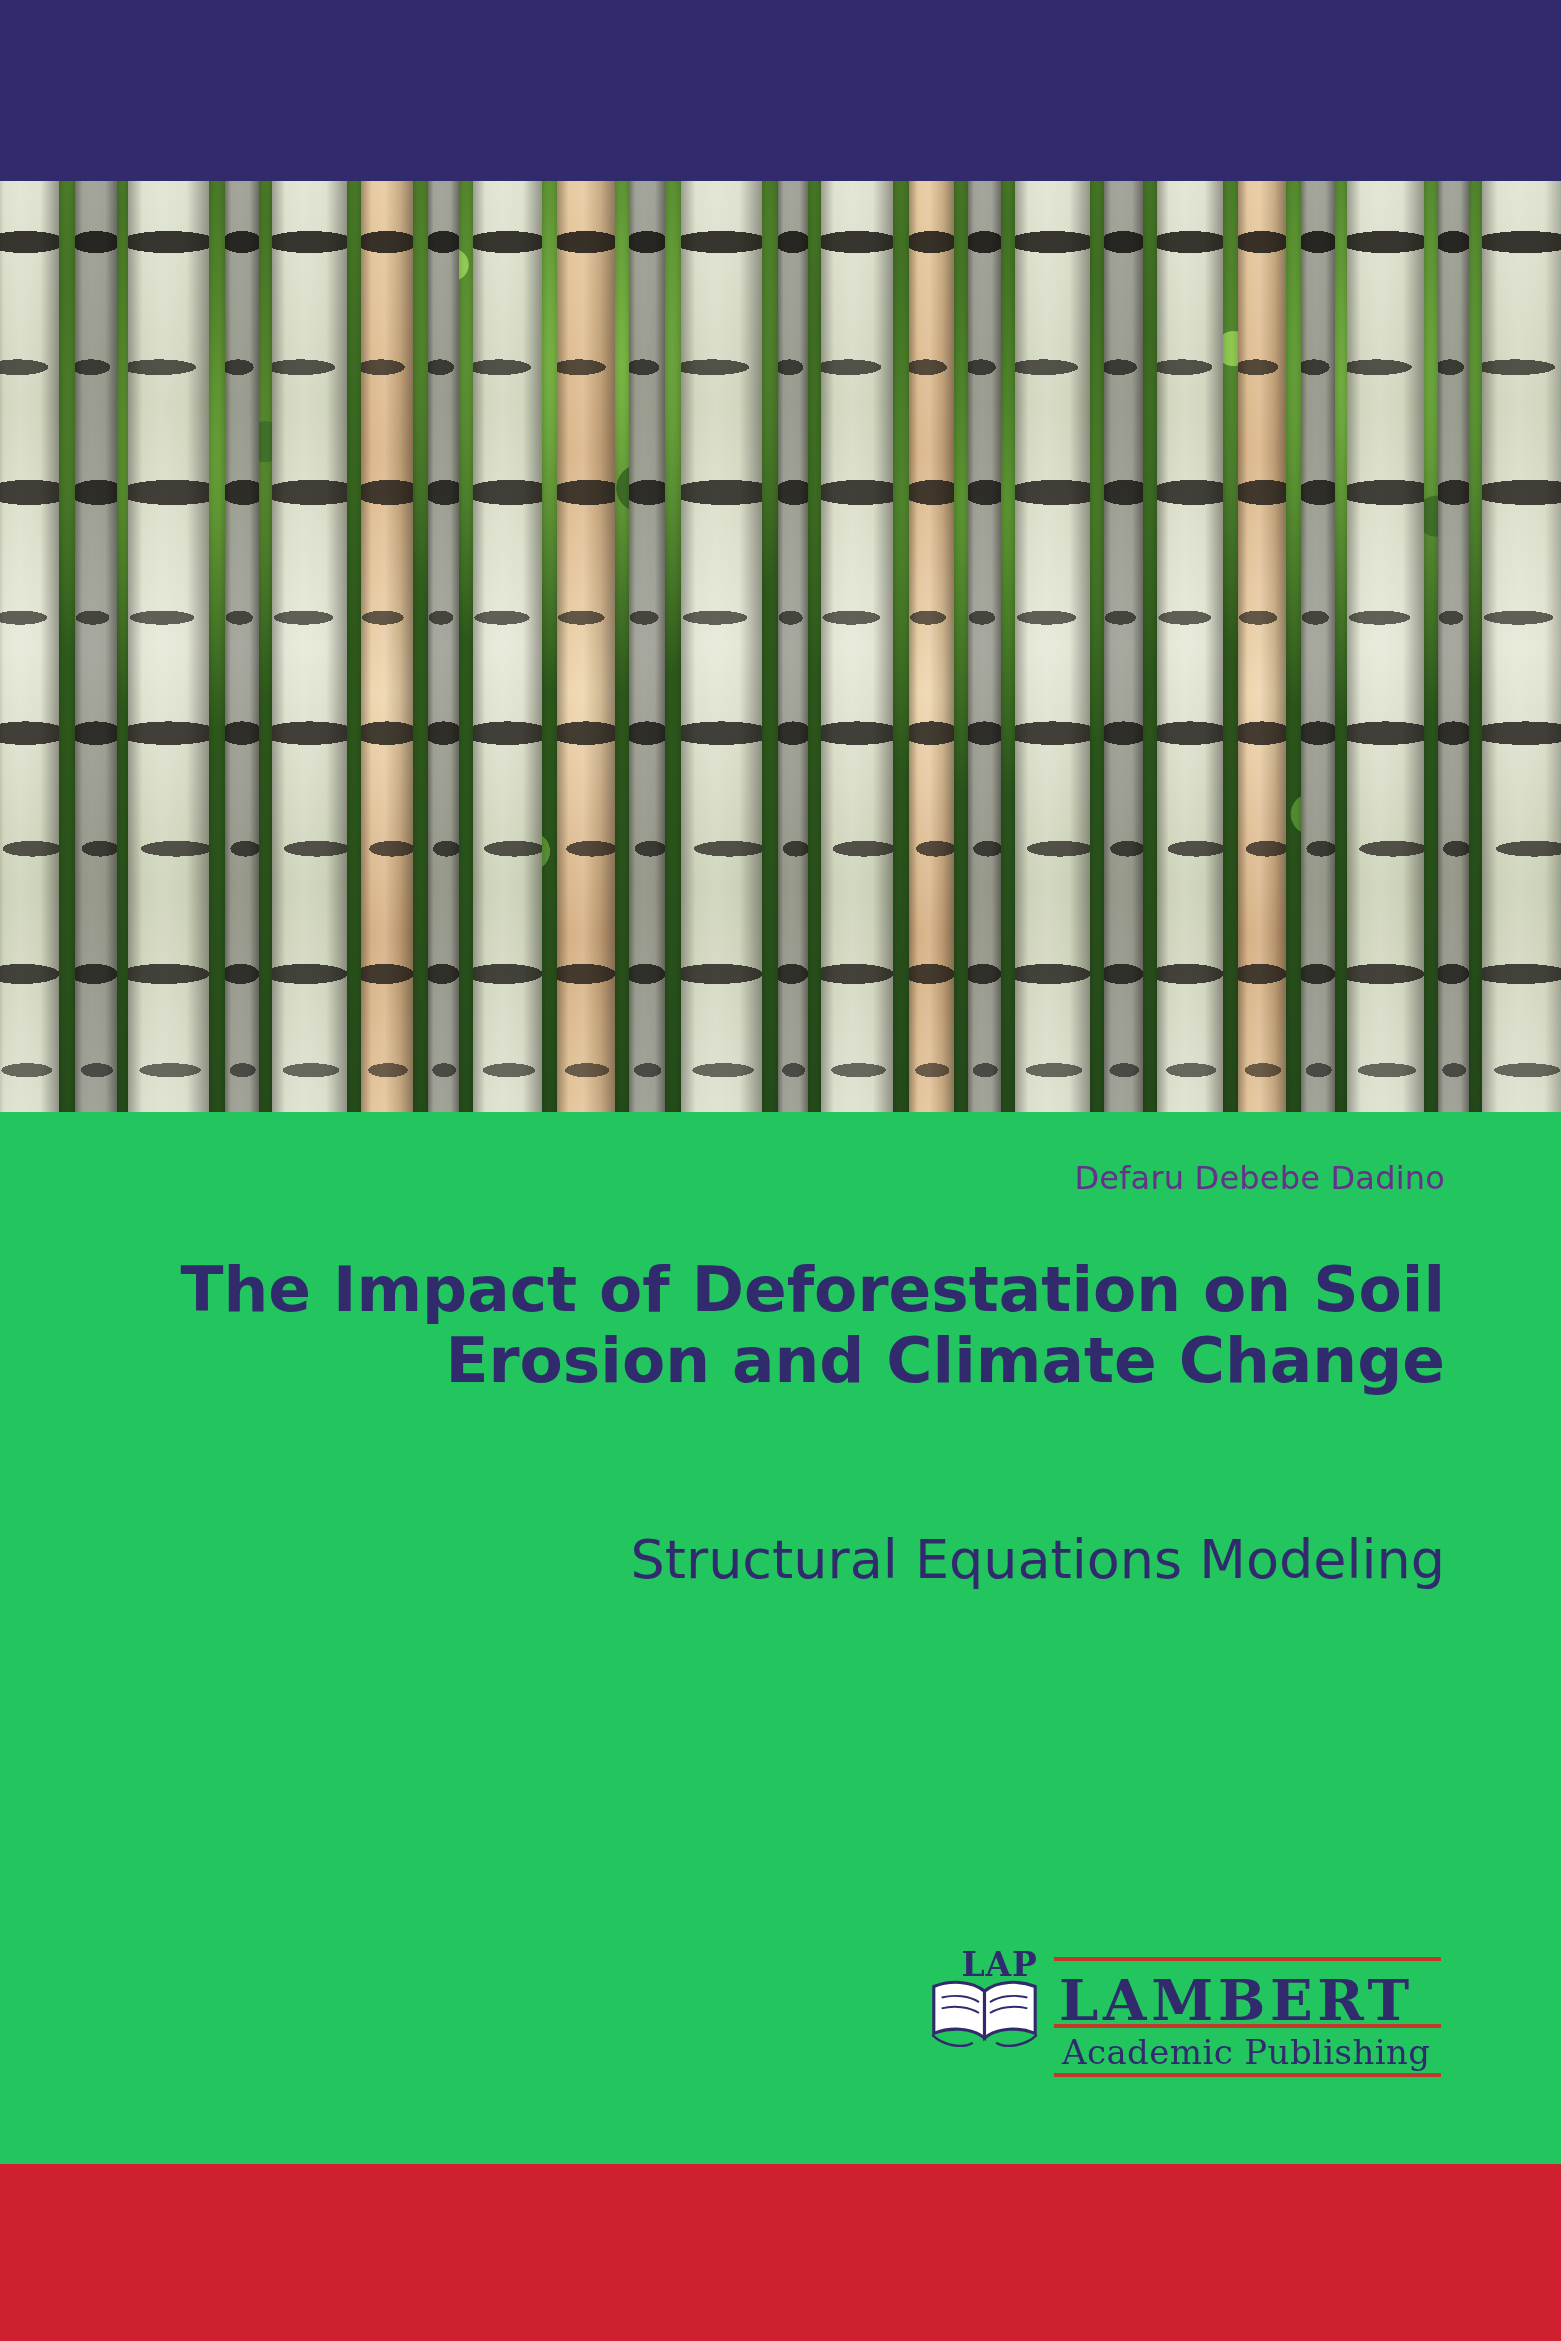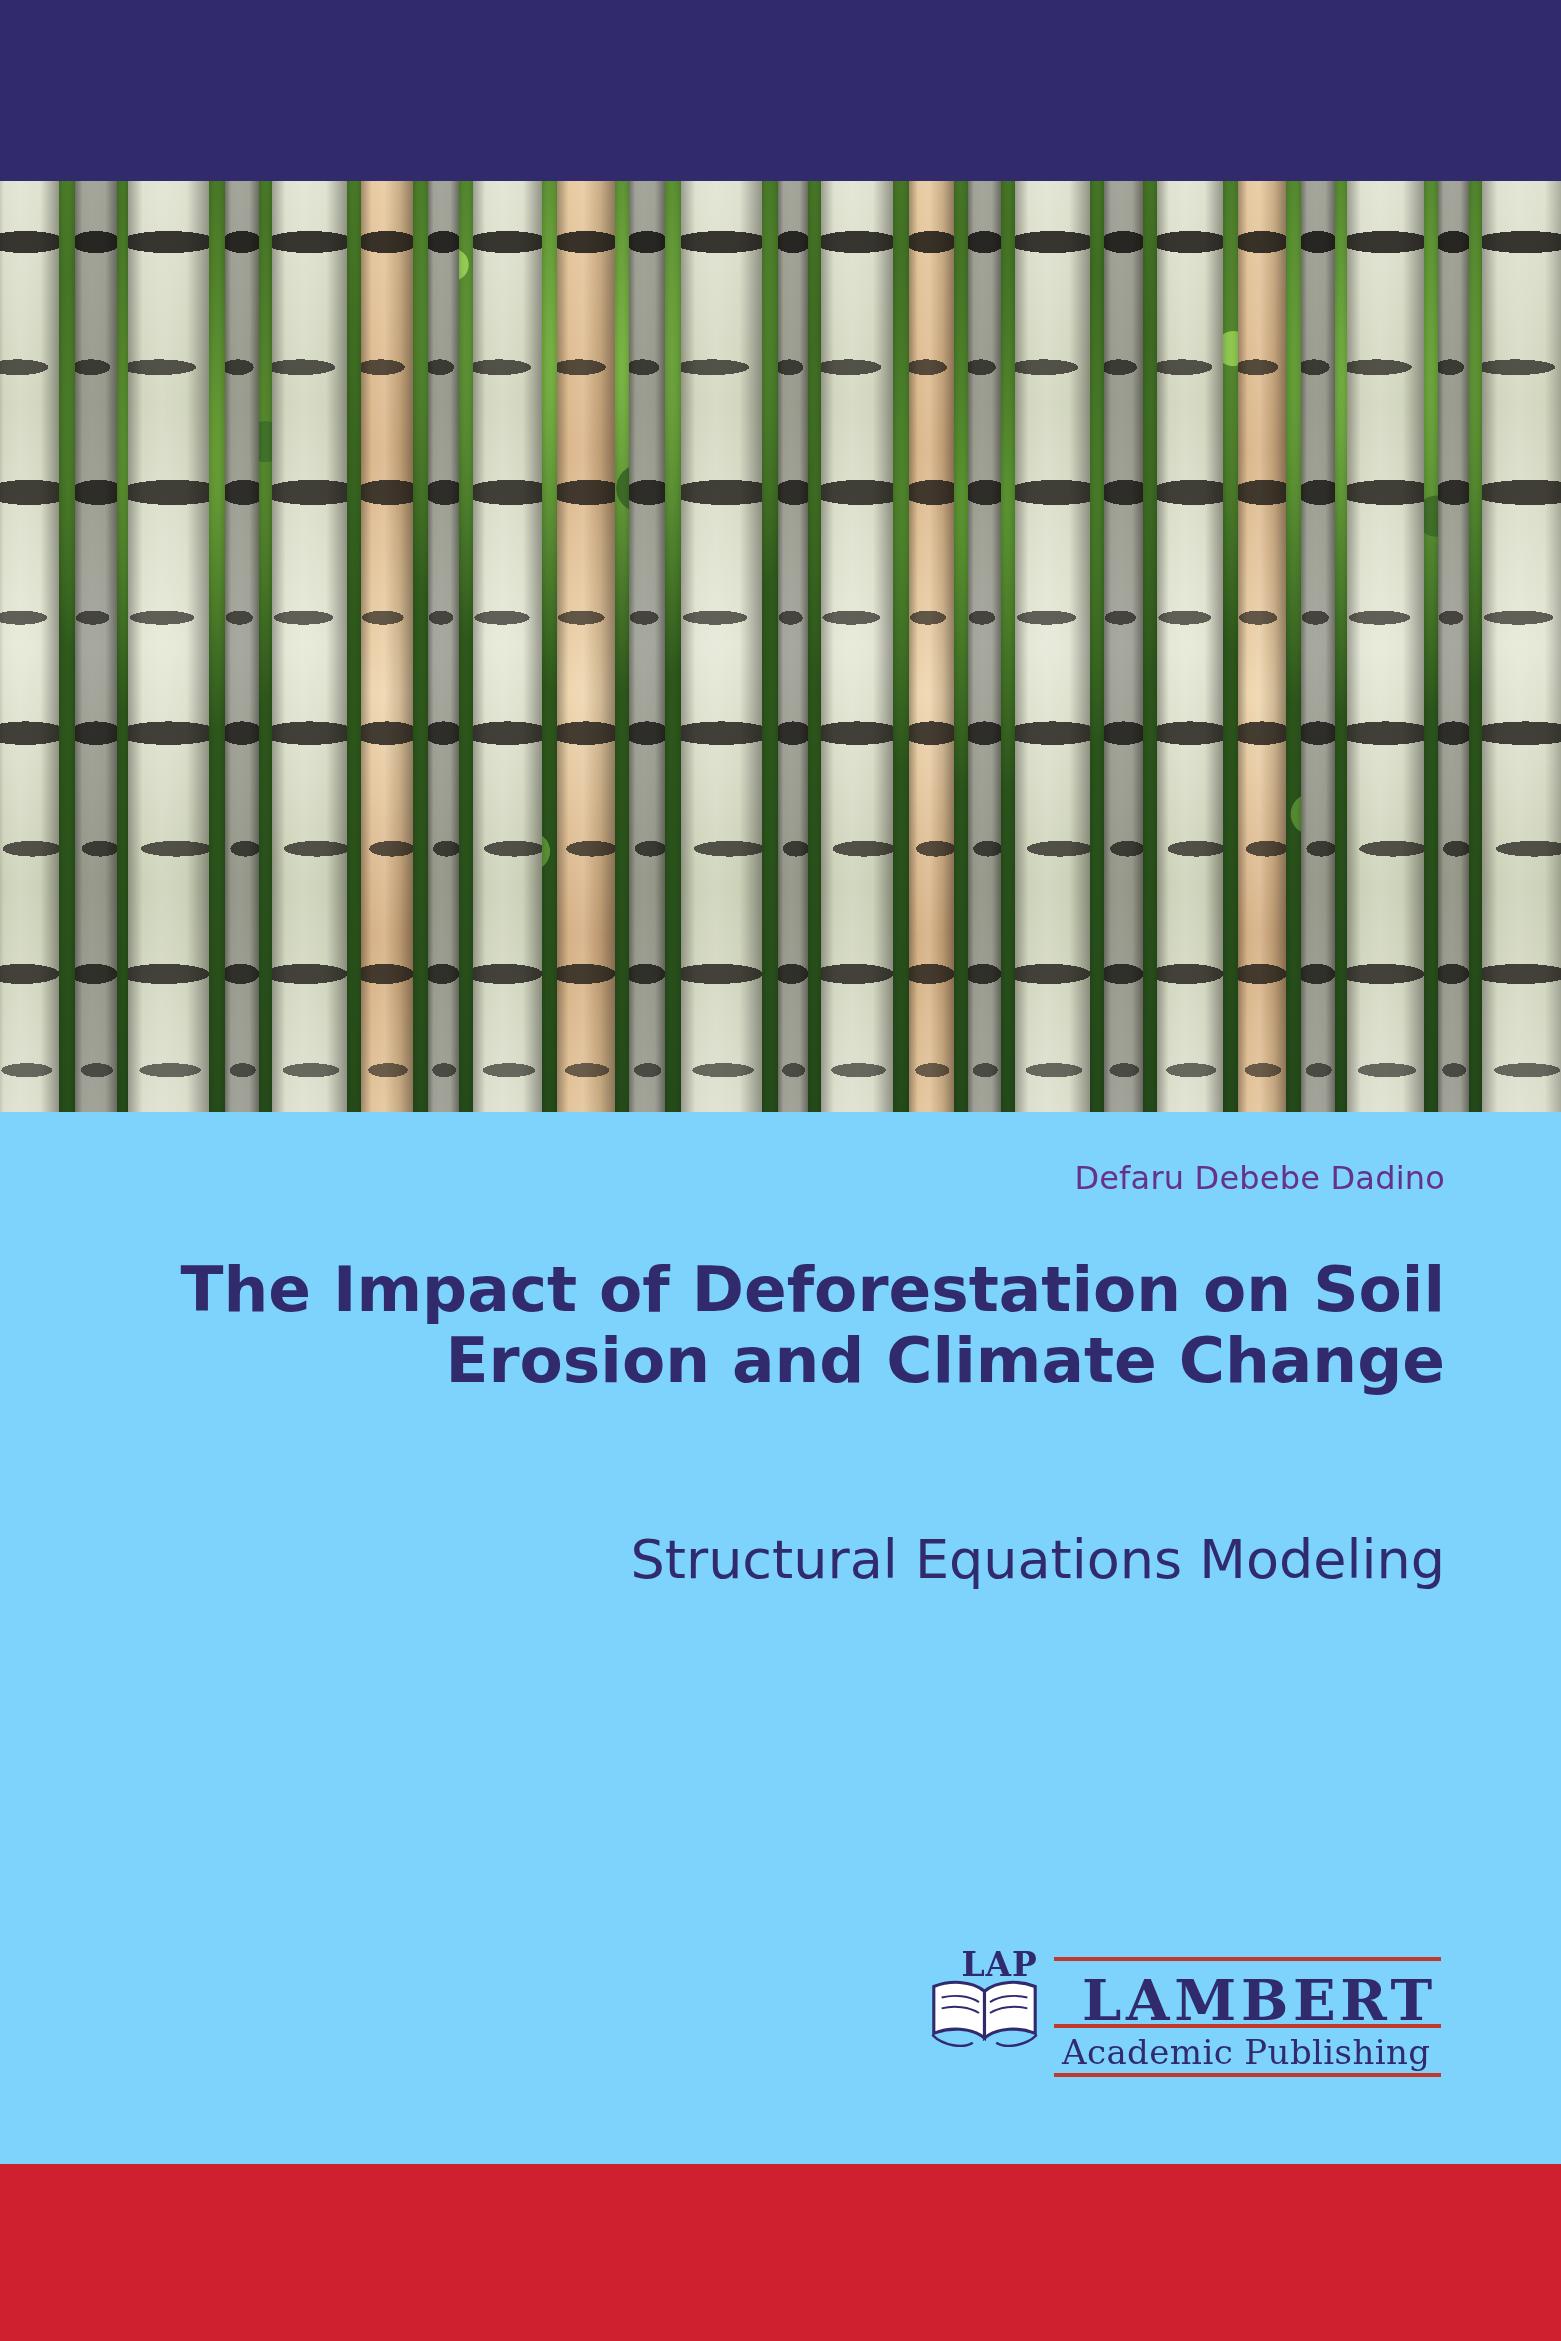--- a/index.html
+++ b/index.html
@@ -113,21 +113,21 @@
   .trunk.dim {
     filter: brightness(0.72) saturate(0.85);
   }
   
   .text-area {
     position: absolute;
     left: 0;
     top: 1112px;
     width: 1561px;
     height: 1052px;
-    background: #7dd3fc;
+    background: #22c55e;
   }
   .author {
     position: absolute;
     right: 116px;
     top: 47px;
     font-size: 32px;
     color: #66318a;
     letter-spacing: 0.2px;
     font-family: "DejaVu Sans", sans-serif;
   }
@@ -182,21 +182,20 @@
   }
   .logo .lambert {
     position: absolute;
     left: 139px;
     top: 26.5px;
     font-size: 56px;
     font-weight: bold;
     color: #312b6e;
     font-family: "DejaVu Serif", serif;
     letter-spacing: 4.7px;
-    margin-left: 23px;
   }
   .logo .acad {
     position: absolute;
     left: 142px;
     top: 92px;
     font-size: 34px;
     color: #312b6e;
     font-family: "DejaVu Serif", serif;
     letter-spacing: 0.4px;
   }

